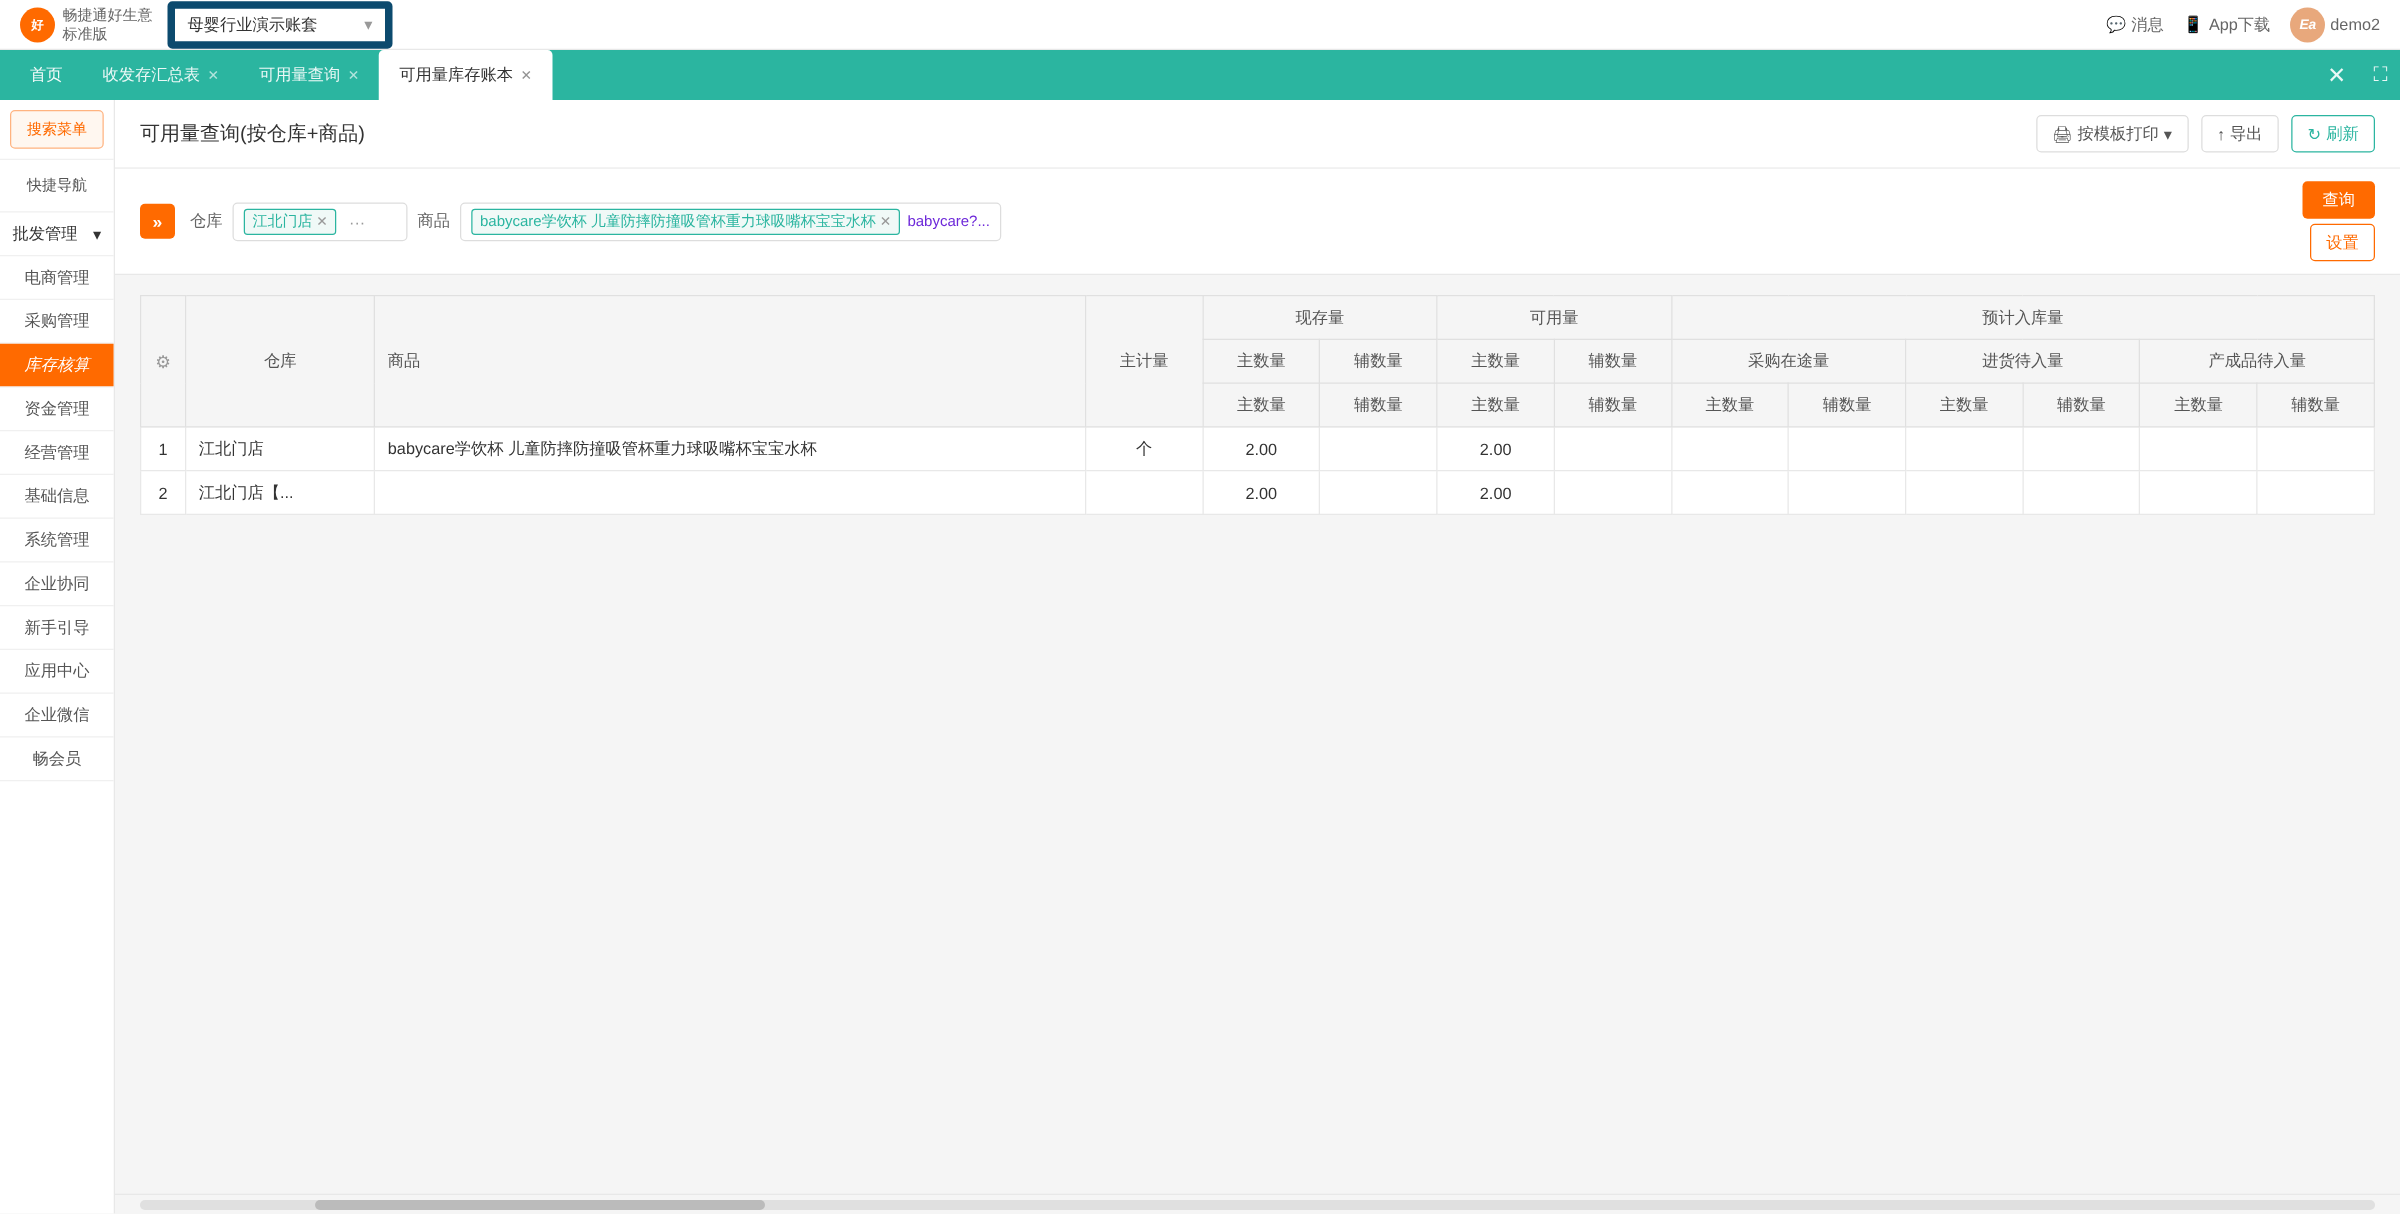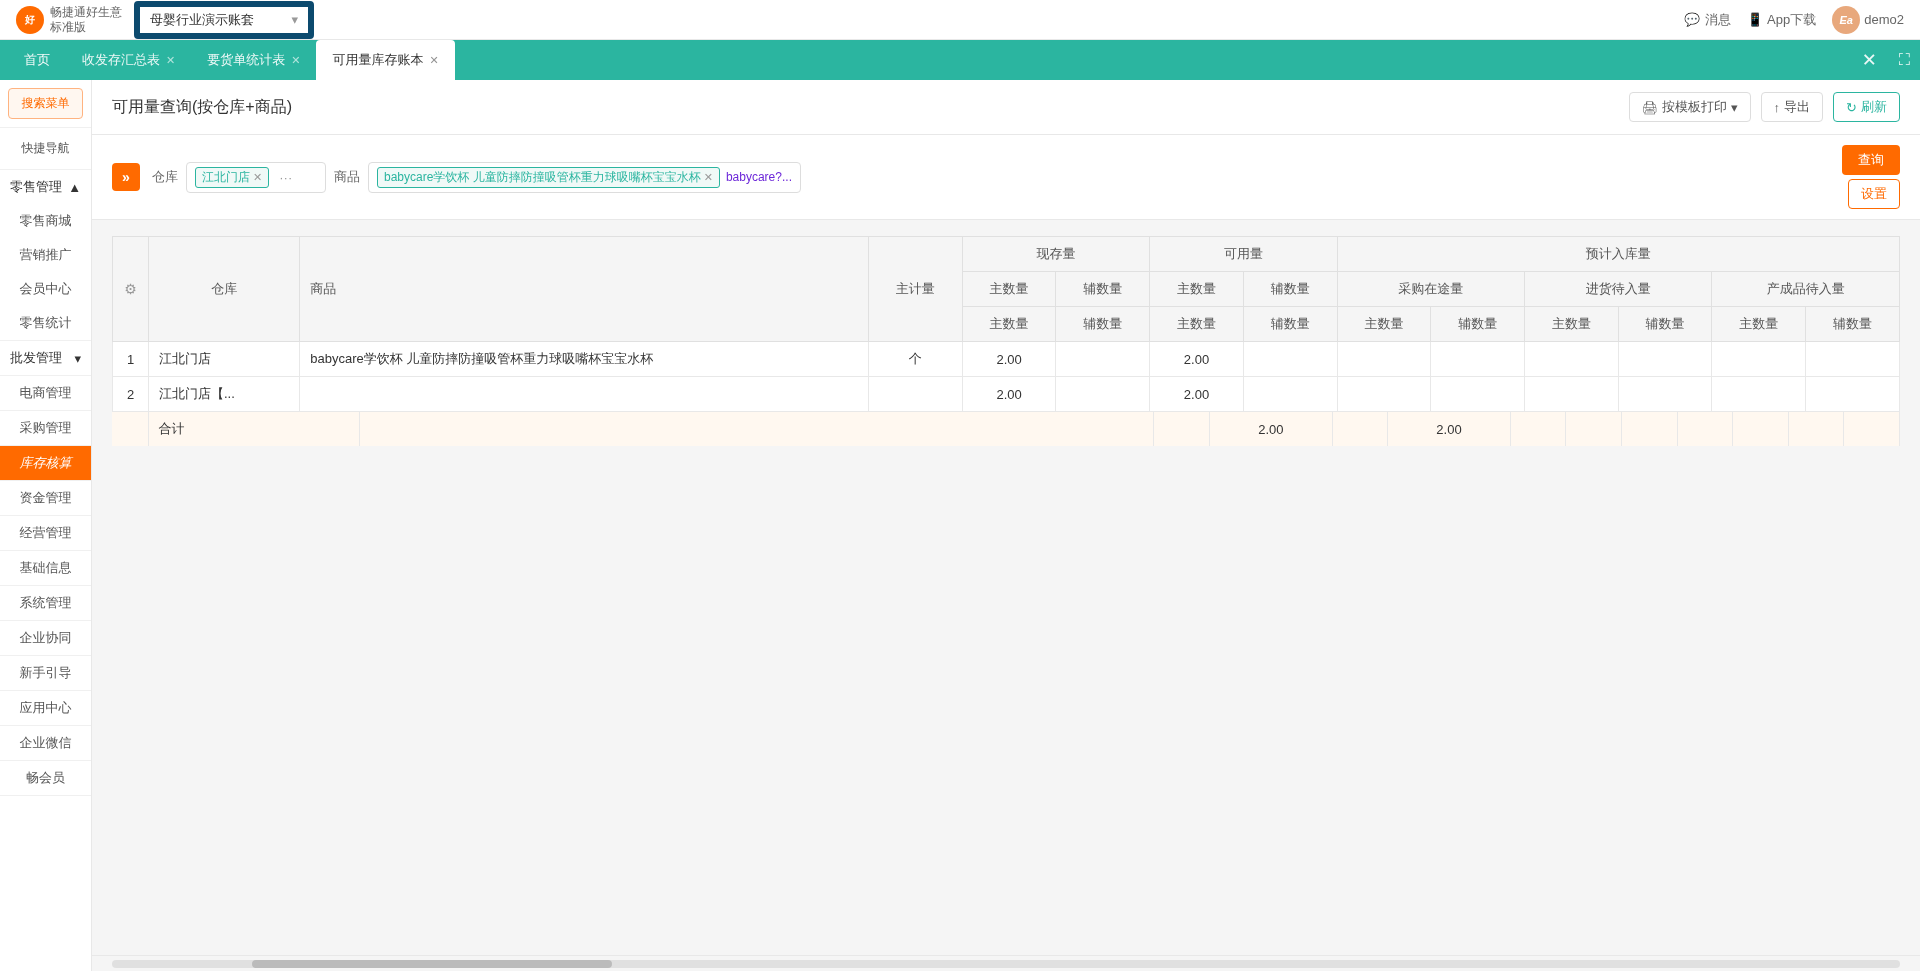--- a/index.html
+++ b/index.html
@@ -120,49 +120,39 @@
 
 <div class="nav-tabs">
   <div class="nav-tab nav-tab-home">
     <span>首页</span>
   </div>
   <div class="nav-tab">
     <span>收发存汇总表</span>
     <span class="close-icon">✕</span>
   </div>
   <div class="nav-tab">
-    <span>要货单统计表</span>
+    <span>可用量查询</span>
     <span class="close-icon">✕</span>
   </div>
   <div class="nav-tab active">
     <span>可用量库存账本</span>
     <span class="close-icon">✕</span>
   </div>
   <div class="nav-close-all">✕</div>
   <div class="nav-expand">⛶</div>
 </div>
 
 <div class="main-layout">
 
   <div class="sidebar">
     <div class="sidebar-search">
       <button class="sidebar-search-btn">搜索菜单</button>
     </div>
     <div class="sidebar-nav">
       <div class="sidebar-nav-item">快捷导航</div>
-    </div>
-    <div class="sidebar-section">
-      <div class="sidebar-section-header">
-        <span>零售管理</span>
-        <span>▲</span>
-      </div>
-      <div class="sidebar-item">零售商城</div>
-      <div class="sidebar-item">营销推广</div>
-      <div class="sidebar-item">会员中心</div>
-      <div class="sidebar-item">零售统计</div>
     </div>
     <div class="sidebar-section">
       <div class="sidebar-section-header">
         <span>批发管理</span>
         <span>▾</span>
       </div>
     </div>
     <div class="sidebar-section">
       <div class="sidebar-item">电商管理</div>
     </div>
@@ -313,40 +303,20 @@
       <td></td>
       <td></td>
       <td></td>
       <td></td>
       <td></td>
       <td></td>
     </tr>
           </tbody>
       </table>
 
-      <table class="footer-table">
-        <tbody>
-            <tr>
-          <td style="width:36px;"></td>
-          <td style="text-align:left;min-width:80px;">合计</td>
-          <td style="min-width:300px;"></td>
-          <td></td>
-          <td>2.00</td>
-          <td></td>
-          <td>2.00</td>
-          <td></td>
-          <td></td>
-          <td></td>
-          <td></td>
-          <td></td>
-          <td></td>
-          <td></td>
-        </tr>
-      </tbody>
-        </table>
     </div>
 
     <div class="bottom-scrollbar">
       <div class="scrollbar-track">
         <div class="scrollbar-thumb"></div>
       </div>
     </div>
 
   </div>
 </div>

